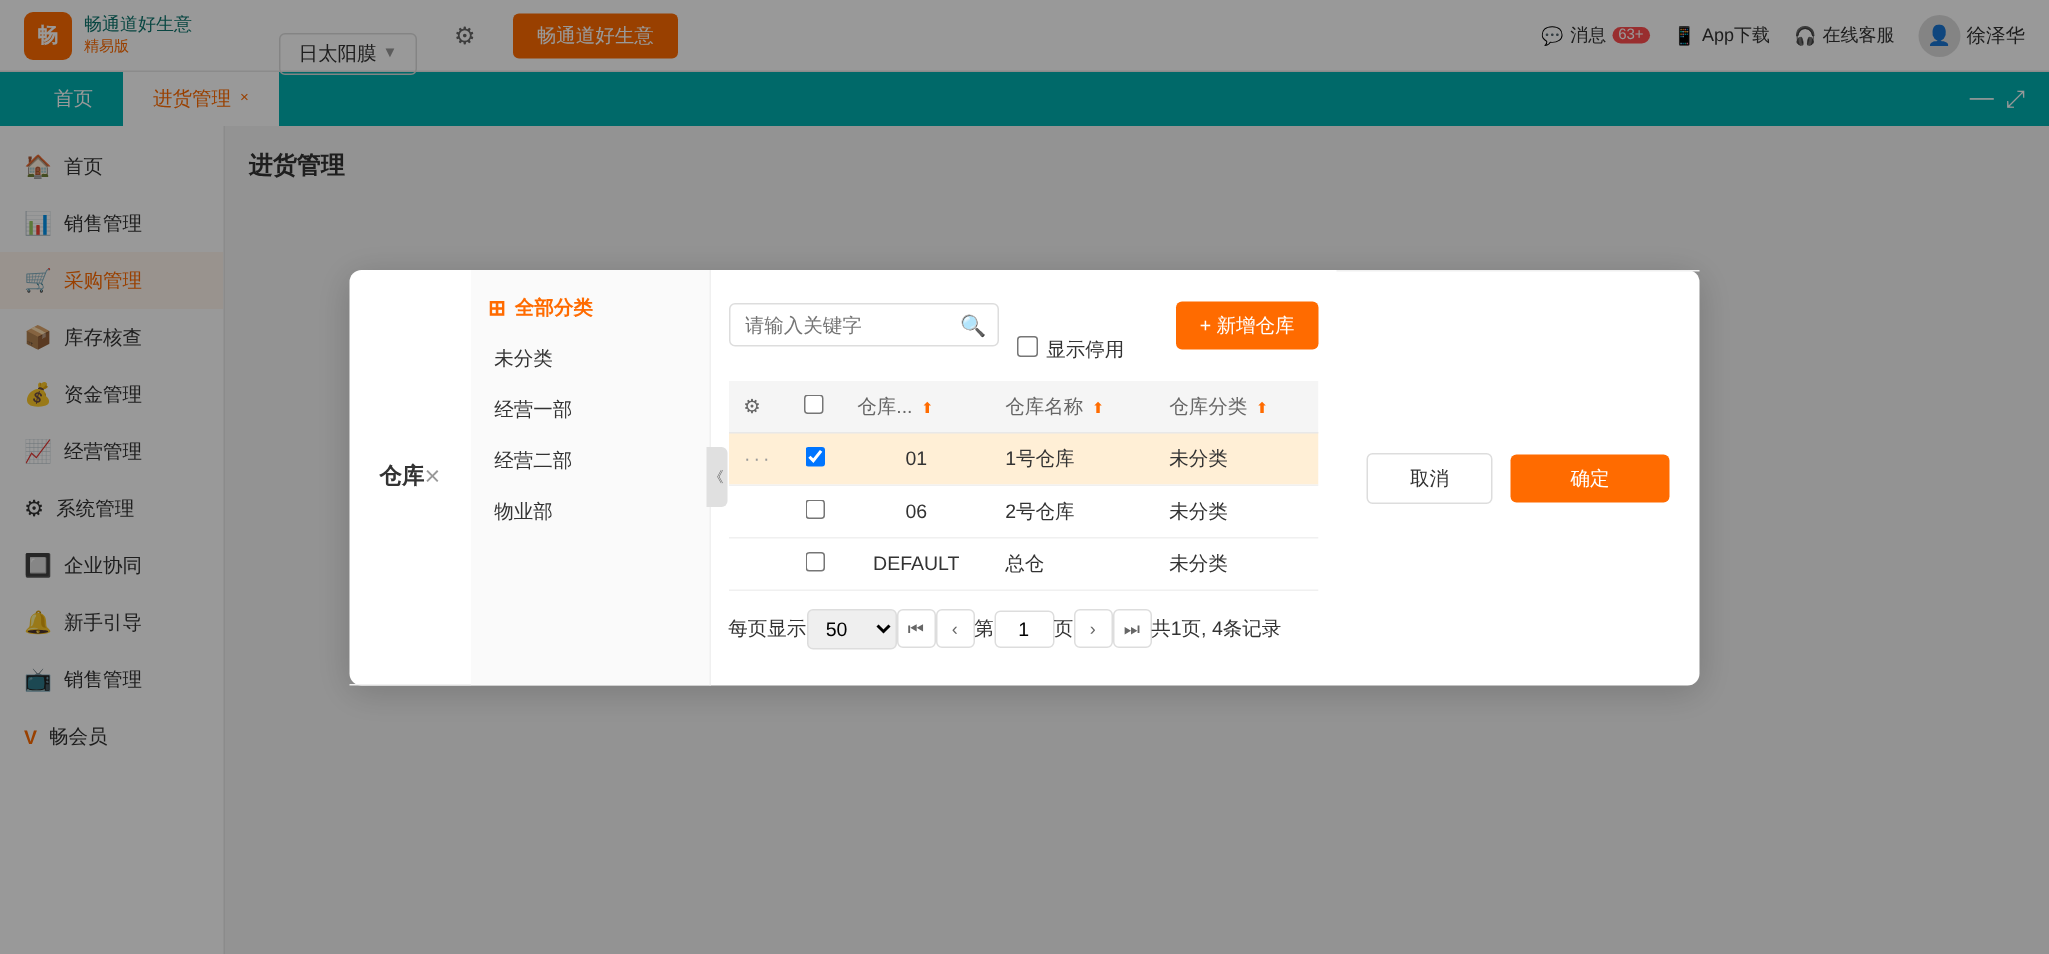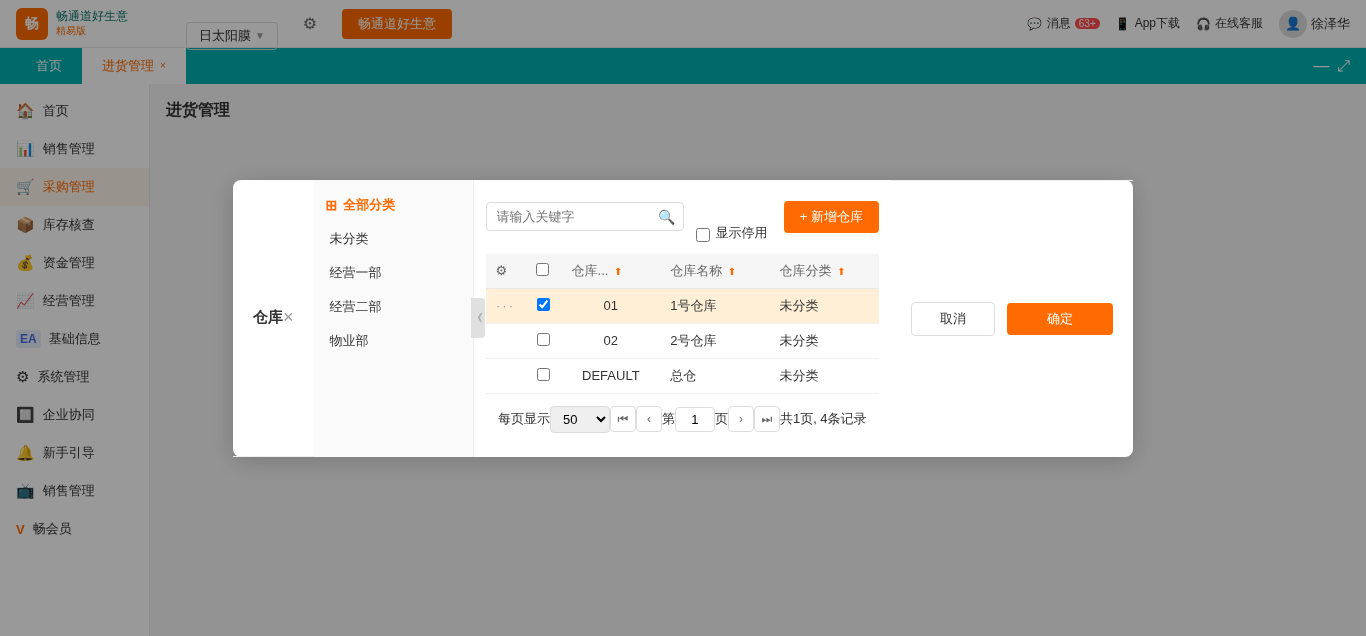--- a/index.html
+++ b/index.html
@@ -152,24 +152,24 @@
     .table-panel { flex: 1; display: flex; flex-direction: column; padding: 12px; }
     .table-toolbar {
       display: flex; align-items: center; gap: 12px; margin-bottom: 12px;
     }
     .search-input-wrap {
       position: relative; display: flex; align-items: center;
     }
     .search-input {
       border: 1px solid #ddd; border-radius: 4px;
       padding: 6px 32px 6px 10px; font-size: 13px;
-      width: 198px; outline: none;
+      width: 180px; outline: none;
     }
     .search-btn { position: absolute; right: 8px; color: #999; cursor: pointer; font-size: 14px; }
-    .show-disabled { display: flex; align-items: flex-end; gap: 6px; color: #333; font-size: 13px; margin-top: 32px; }
+    .show-disabled { display: flex; align-items: flex-start; gap: 6px; color: #333; font-size: 13px; margin-top: 32px; }
     .checkbox-input { width: 14px; height: 14px; cursor: pointer; }
     .add-btn {
       margin-left: auto;
       background: #ff6b00; color: #fff; border: none;
       padding: 7px 16px; border-radius: 4px; cursor: pointer; font-size: 13px;
     }
 
     
     .data-table { width: 100%; border-collapse: collapse; }
     .data-table th {
@@ -181,21 +181,21 @@
       padding: 8px 10px; font-size: 13px; color: #333;
       border-bottom: 1px solid #f0f0f0;
     }
     .data-table tr.row-active td { background: #ffefd6; }
     .data-table .row-no { color: #333; text-align: center; }
     .col-gear { width: 40px; text-align: center; }
     .col-check { width: 36px; text-align: center; }
 
     
     .pagination {
-      display: flex; align-items: center; justify-content: center;
+      display: flex; align-items: center; 
       padding: 12px 0; gap: 0; font-size: 13px; color: #333;
     }
     .page-size-select { border: 1px solid #ddd; padding: 4px 8px; border-radius: 4px; font-size: 13px; }
     .page-btn {
       width: 26px; height: 26px; border: 1px solid #ddd; background: #fff;
       border-radius: 4px; cursor: pointer; display: flex; align-items: center; justify-content: center;
       font-size: 12px; color: #666;
     }
     .page-input {
       width: 40px; border: 1px solid #ddd; border-radius: 4px;
@@ -298,24 +298,20 @@
       <span class="icon">📦</span>
       <span>库存核查</span>
     </div>
     <div class="sidebar-item">
       <span class="icon">💰</span>
       <span>资金管理</span>
     </div>
     <div class="sidebar-item">
       <span class="icon">📈</span>
       <span>经营管理</span>
-    </div>
-    <div class="sidebar-item">
-      <span class="icon" style="font-style:normal;font-size:12px;font-weight:bold;background:#e8f0fe;padding:2px 4px;border-radius:3px;color:#4a6ee0;">EA</span>
-      <span>基础信息</span>
     </div>
     <div class="sidebar-item">
       <span class="icon">⚙</span>
       <span>系统管理</span>
     </div>
     <div class="sidebar-item">
       <span class="icon">🔲</span>
       <span>企业协同</span>
     </div>
     <div class="sidebar-item">
@@ -409,21 +405,21 @@
       <td>1号仓库</td>
       <td>未分类</td>
     </tr>
                 <tr>
       <td class="col-gear">
         
       </td>
       <td class="col-check">
         <input type="checkbox" style="">
       </td>
-      <td class="row-no">02</td>
+      <td class="row-no">06</td>
       <td>2号仓库</td>
       <td>未分类</td>
     </tr>
                 <tr>
       <td class="col-gear">
         
       </td>
       <td class="col-check">
         <input type="checkbox" style="">
       </td>

